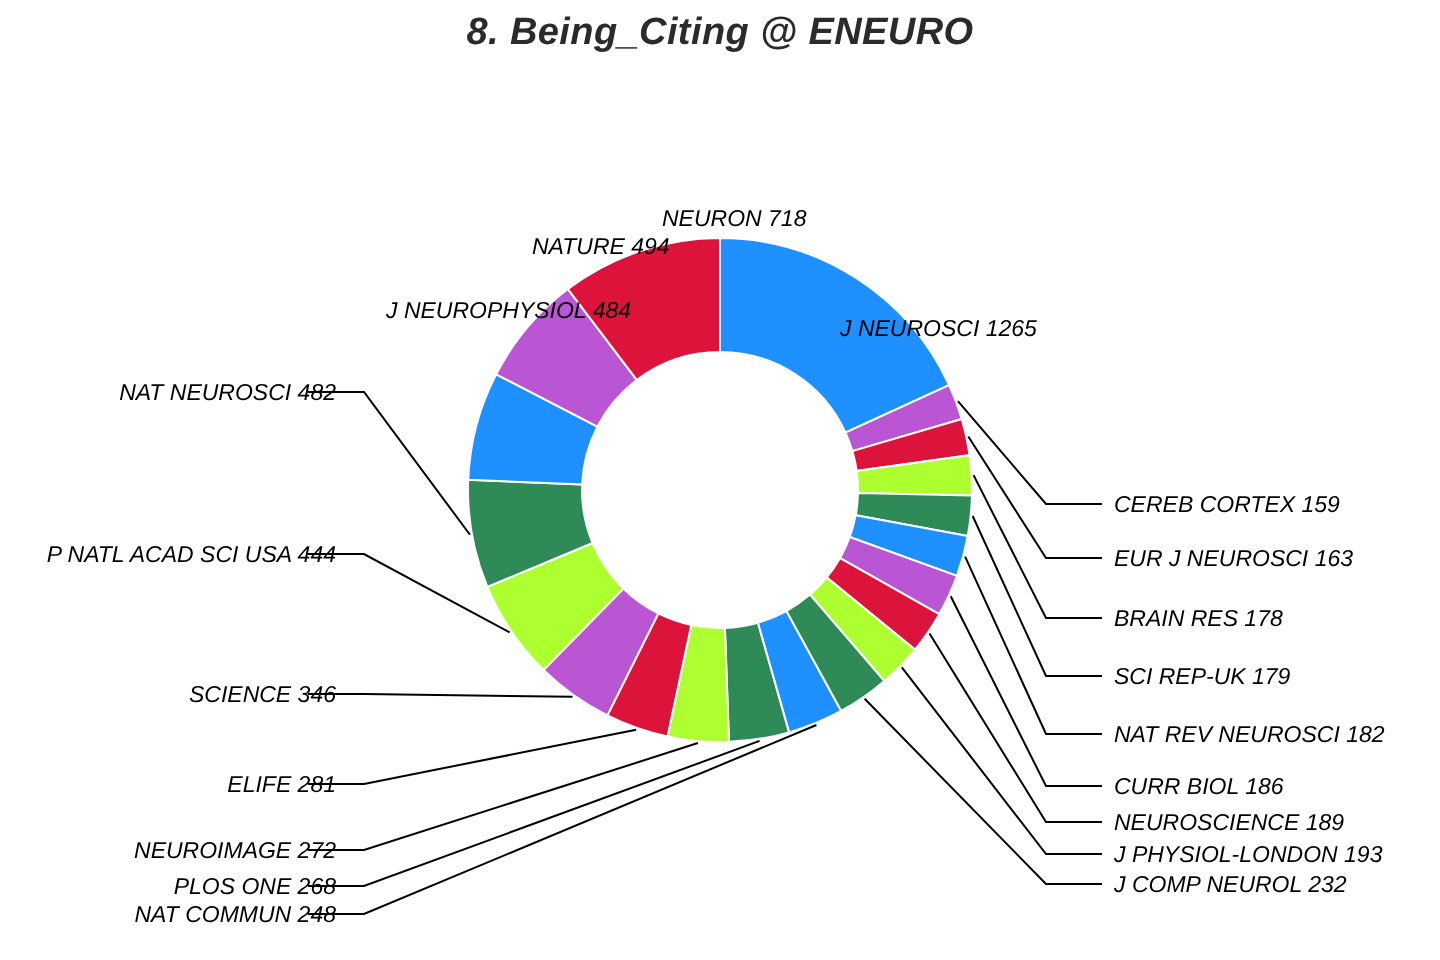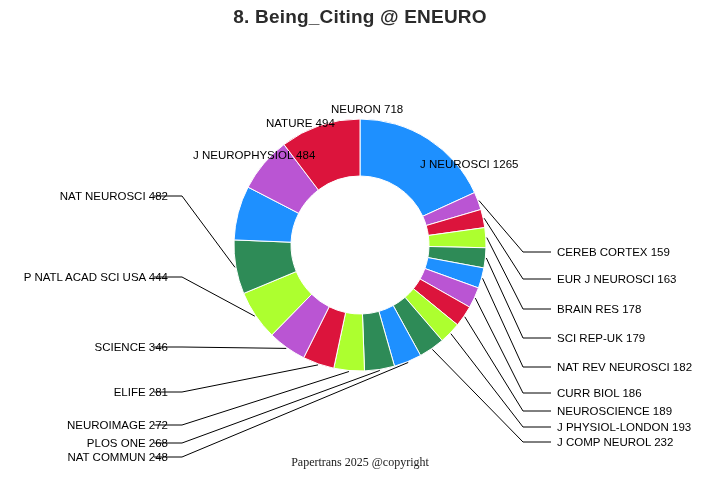--- a/index.html
+++ b/index.html
@@ -12,20 +12,21 @@
     height: 480px;
     position: relative;
     overflow: hidden;
     font-family: "Liberation Sans", sans-serif;
   }
   #stage {
     position: absolute;
     inset: 0;
     width: 720px;
     height: 480px;
+    font-style: italic;
   }
   #chart-title {
     position: absolute;
     top: 6px;
     left: 0;
     width: 720px;
     text-align: center;
     font-family: "Liberation Sans", sans-serif;
     font-size: 19px;
     font-weight: bold;
@@ -125,15 +126,14 @@
         <text x="168" y="396" text-anchor="end" class="lbl">ELIFE 281</text>
         <text x="168" y="351" text-anchor="end" class="lbl">SCIENCE 346</text>
         <text x="168" y="281" text-anchor="end" class="lbl">P NATL ACAD SCI USA 444</text>
         <text x="168" y="200" text-anchor="end" class="lbl">NAT NEUROSCI 482</text>
         <text x="193" y="159" text-anchor="start" class="lbl-in">J NEUROPHYSIOL 484</text>
         <text x="266" y="127" text-anchor="start" class="lbl-in">NATURE 494</text>
         <text x="331" y="113" text-anchor="start" class="lbl-in">NEURON 718</text>
       </g>
   </svg>
 
-  <div id="footer-credit">Papertrans 2025 @copyright</div>
 
 </div>
 
 </body></html>

